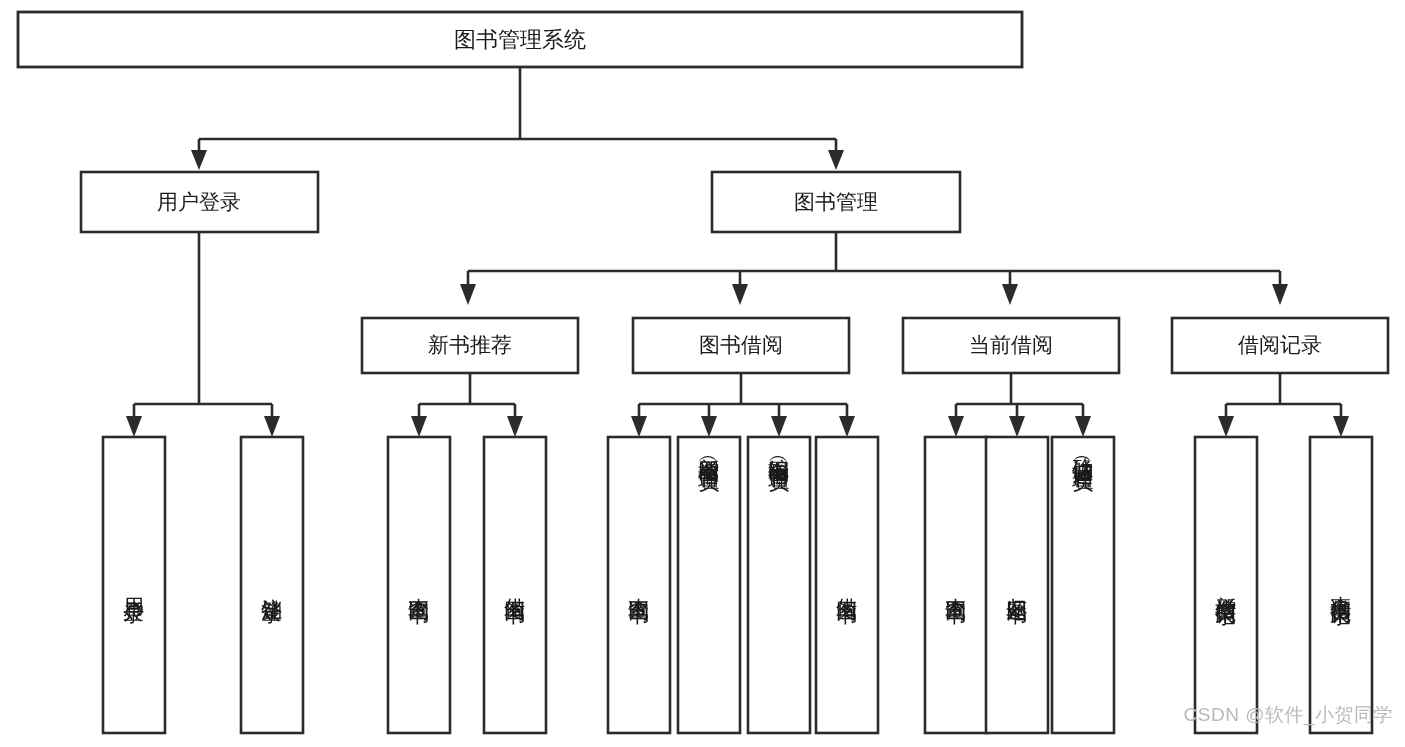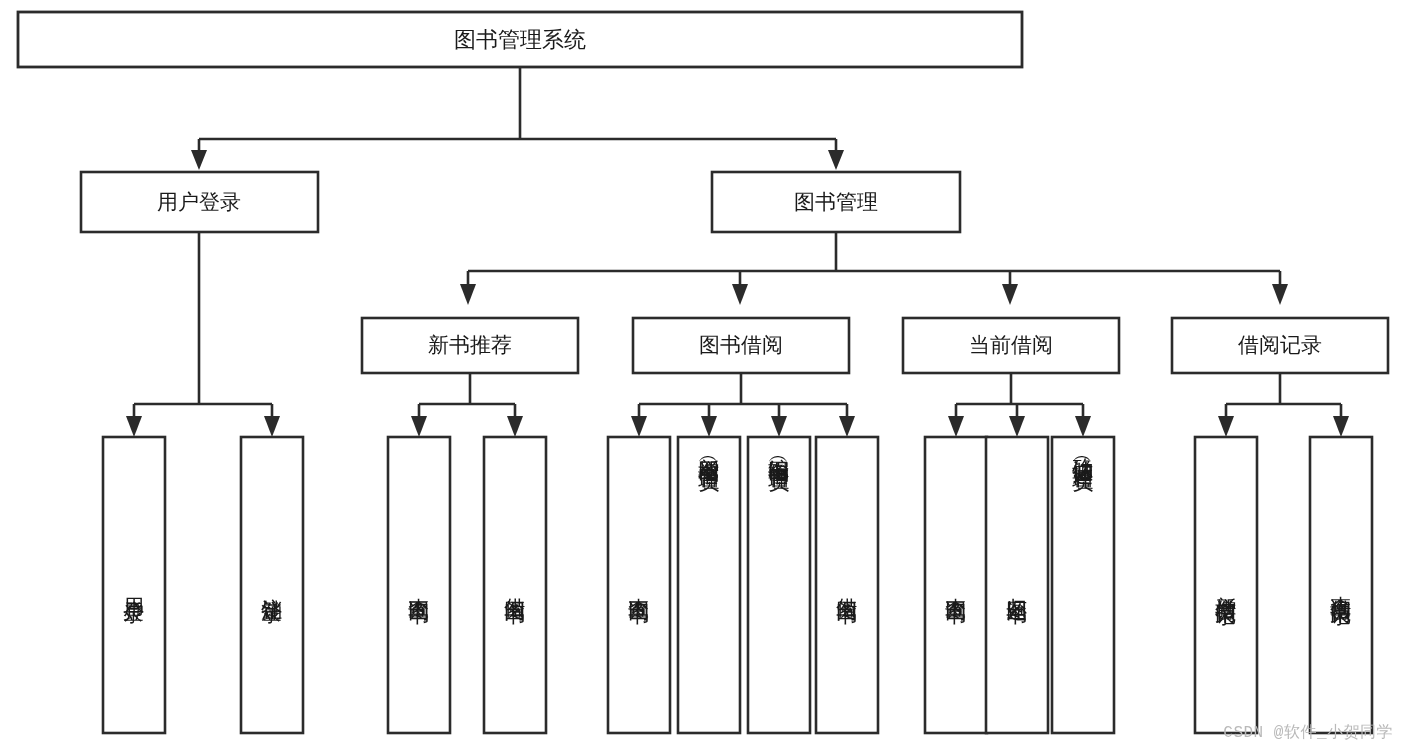--- a/index.html
+++ b/index.html
@@ -73,23 +73,23 @@
     font-family: "Liberation Sans", "DejaVu Sans", sans-serif;
     font-size: 21px;
     line-height: 1.12;
     letter-spacing: 2px;
     color: #1a1a1a;
     white-space: nowrap;
   }
   .watermark {
     position: absolute;
     right: 12px;
-    bottom: 4px;
-    font-family: Liberation Mono, monospace;
-    font-size: 16px;
+    bottom: 19px;
+    font-family: Liberation Sans, sans-serif;
+    font-size: 19px;
     color: #b9b9b9;
     letter-spacing: 0.5px;
     white-space: nowrap;
   }
 </style>
 </head>
 <body>
 
 <div id="diagram-root">
 

